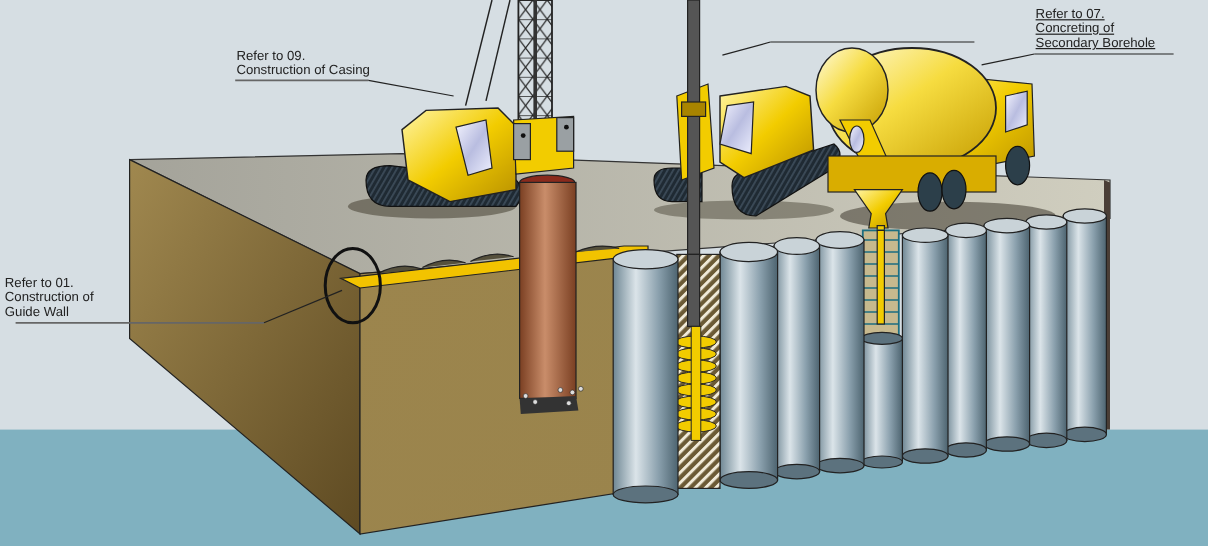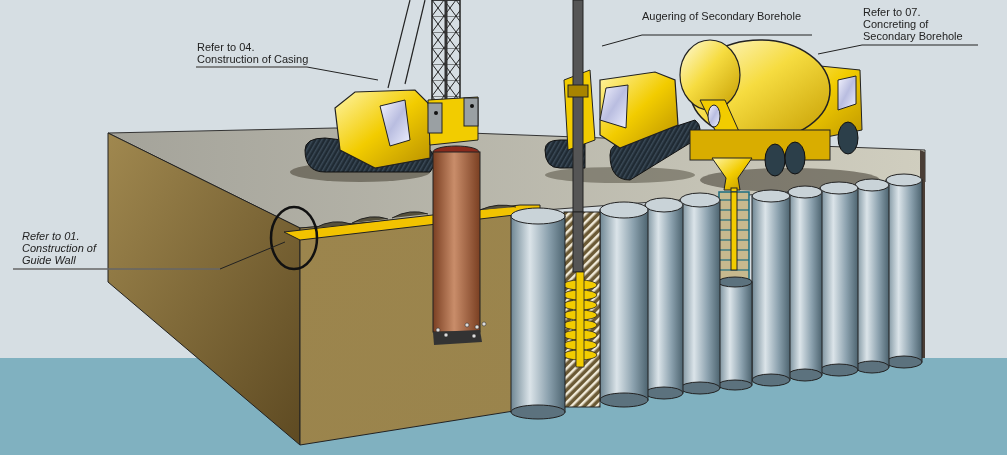--- a/index.html
+++ b/index.html
@@ -238,32 +238,31 @@
     <line x1="307" y1="67" x2="378" y2="80"></line>
 
     <line x1="642" y1="35" x2="812" y2="35"></line>
     <line x1="642" y1="35" x2="602" y2="46"></line>
 
     <line x1="862" y1="45" x2="978" y2="45"></line>
     <line x1="862" y1="45" x2="818" y2="54"></line>
   </g>
 </svg>
 
-<div class="callout" style="left:22px; top:230px;font-style:italic;">
+<div class="callout" style="left:4px; top:230px;">
   <span class="line">Refer to 01.</span>
   <span class="line">Construction of</span>
   <span class="line">Guide Wall</span>
 </div>
 
 <div class="callout" style="left:197px; top:41px;">
-  <span class="line">Refer to 04.</span>
+  <span class="line">Refer to 09.</span>
   <span class="line">Construction of Casing</span>
 </div>
 
 <div class="callout" style="left:642px; top:10px;">
-  <span class="line">Augering of Secondary Borehole</span>
-</div>
-
-<div class="callout" style="left:863px; top:6px;">
+</div>
+
+<div class="callout" style="left:863px; top:6px;text-decoration:underline;">
   <span class="line">Refer to 07.</span>
   <span class="line">Concreting of</span>
   <span class="line">Secondary Borehole</span>
 </div>
 
 </body></html>

